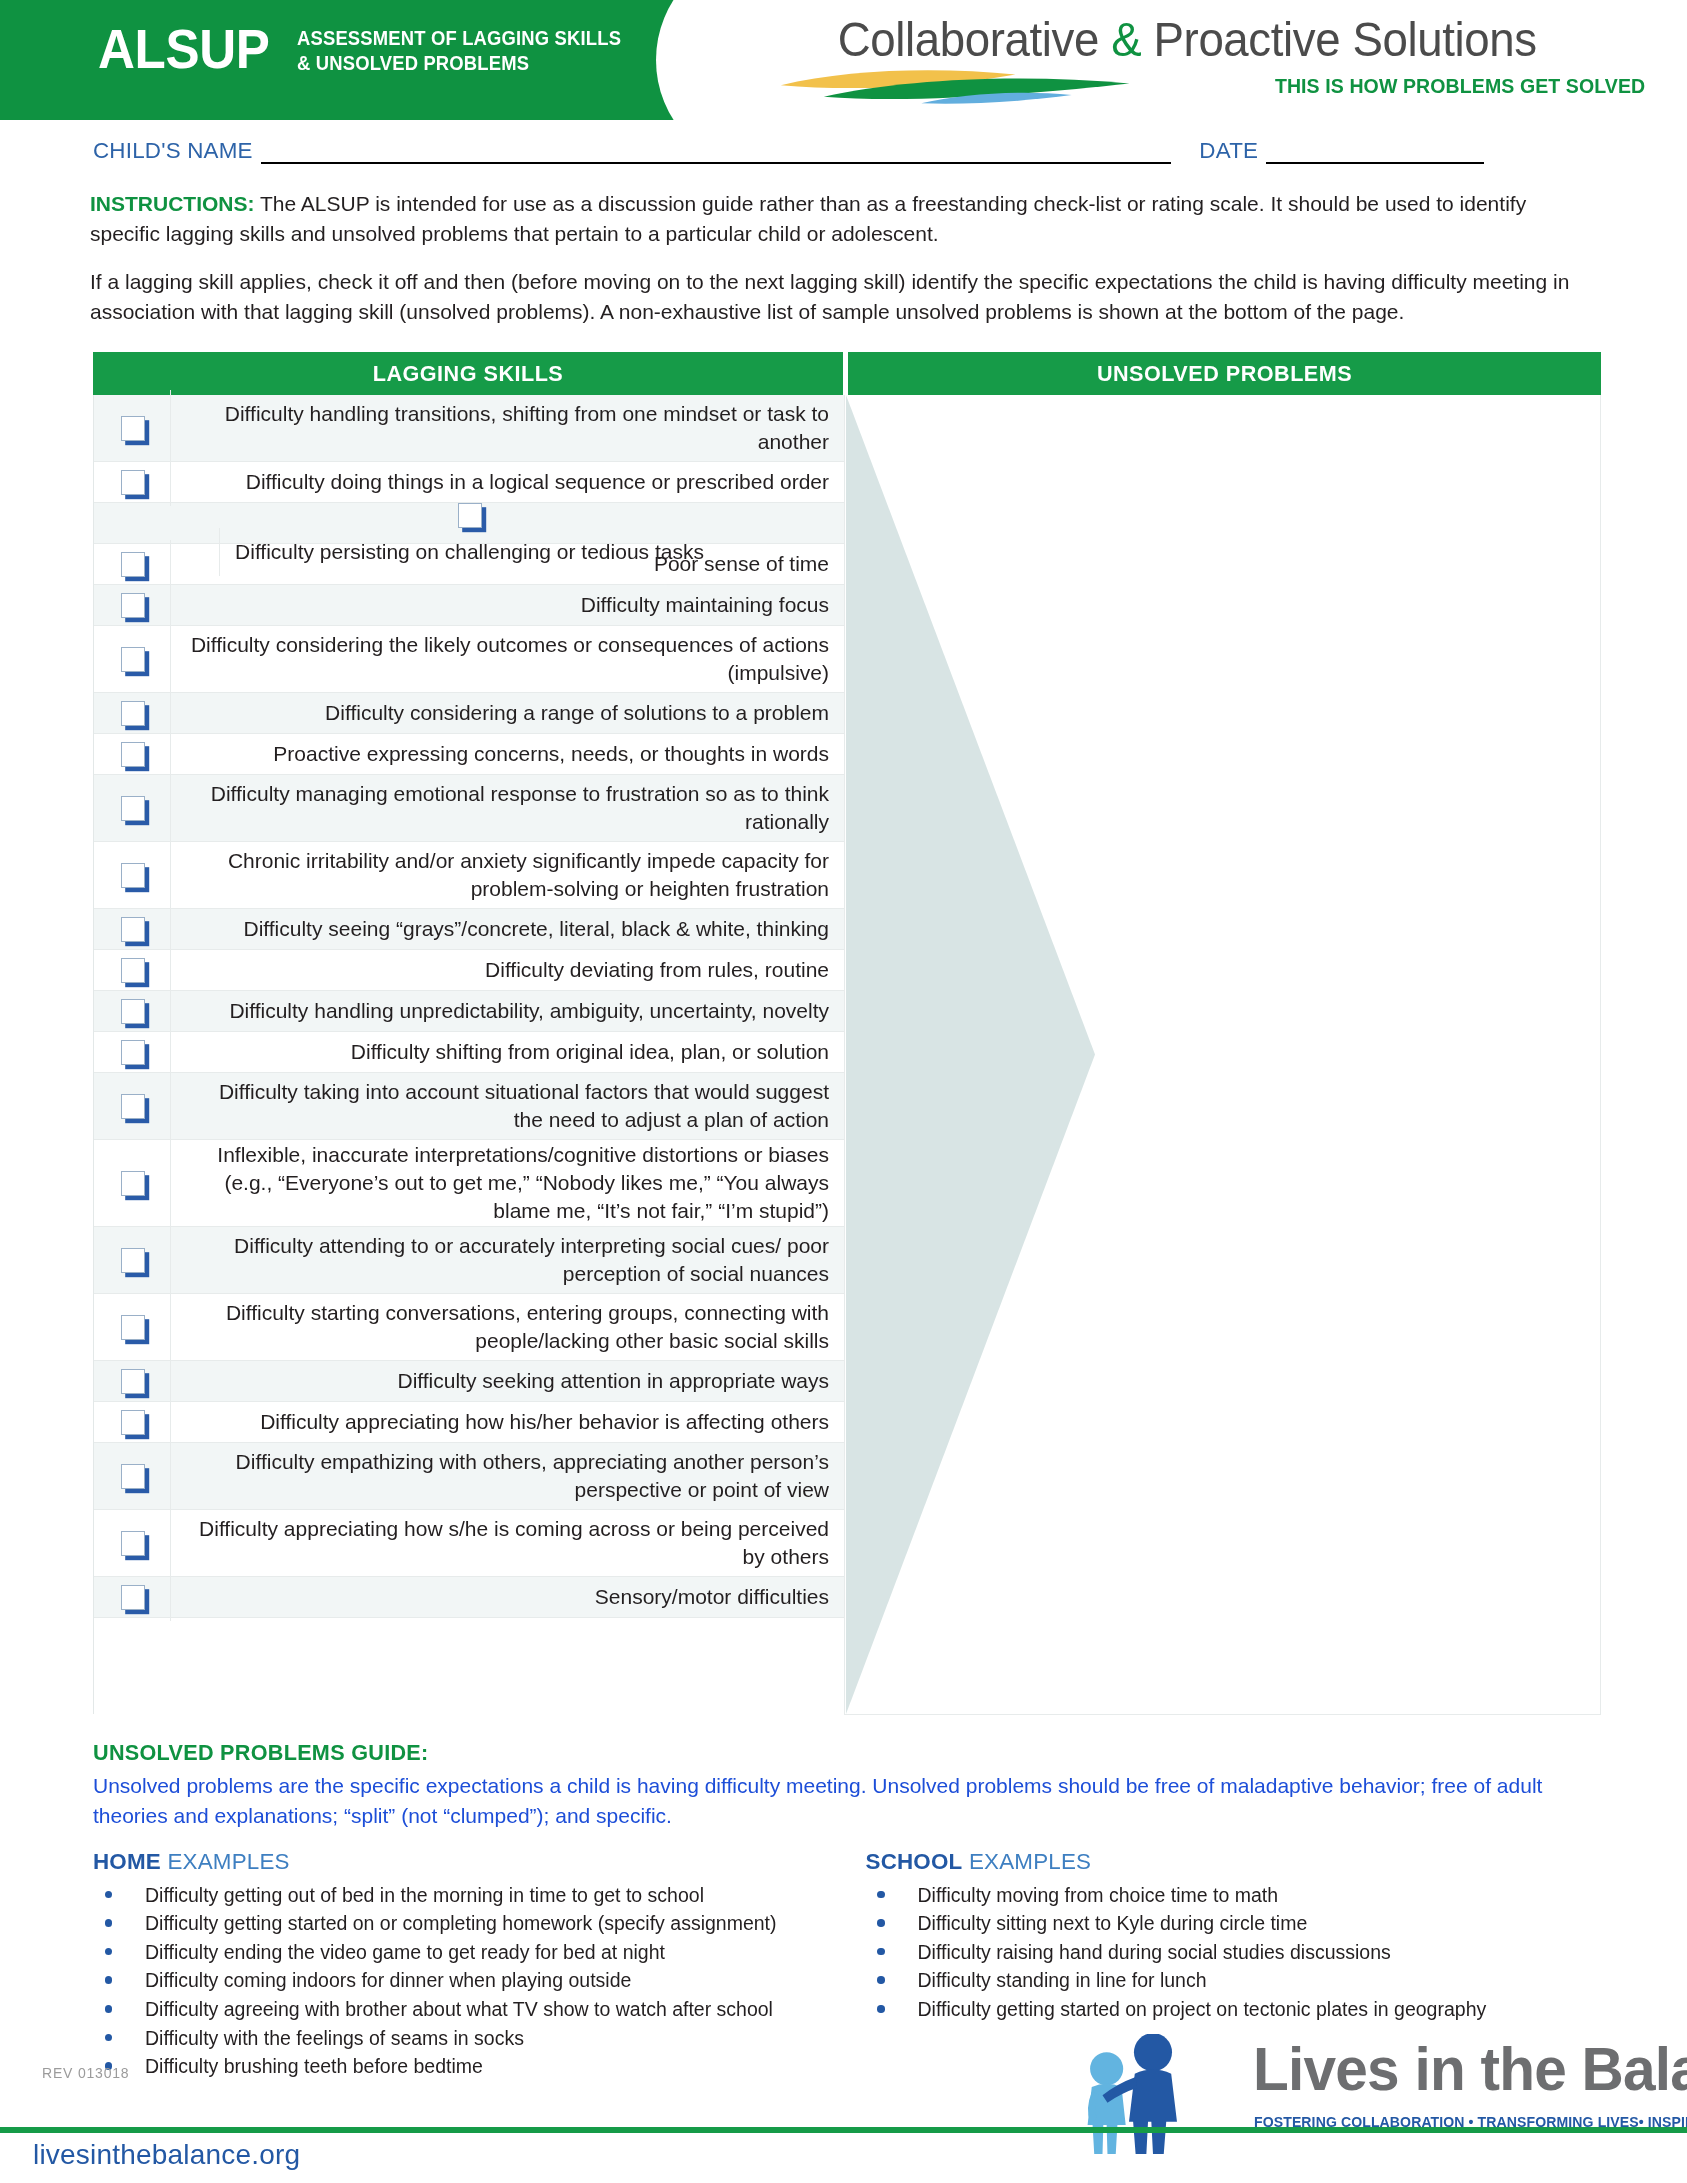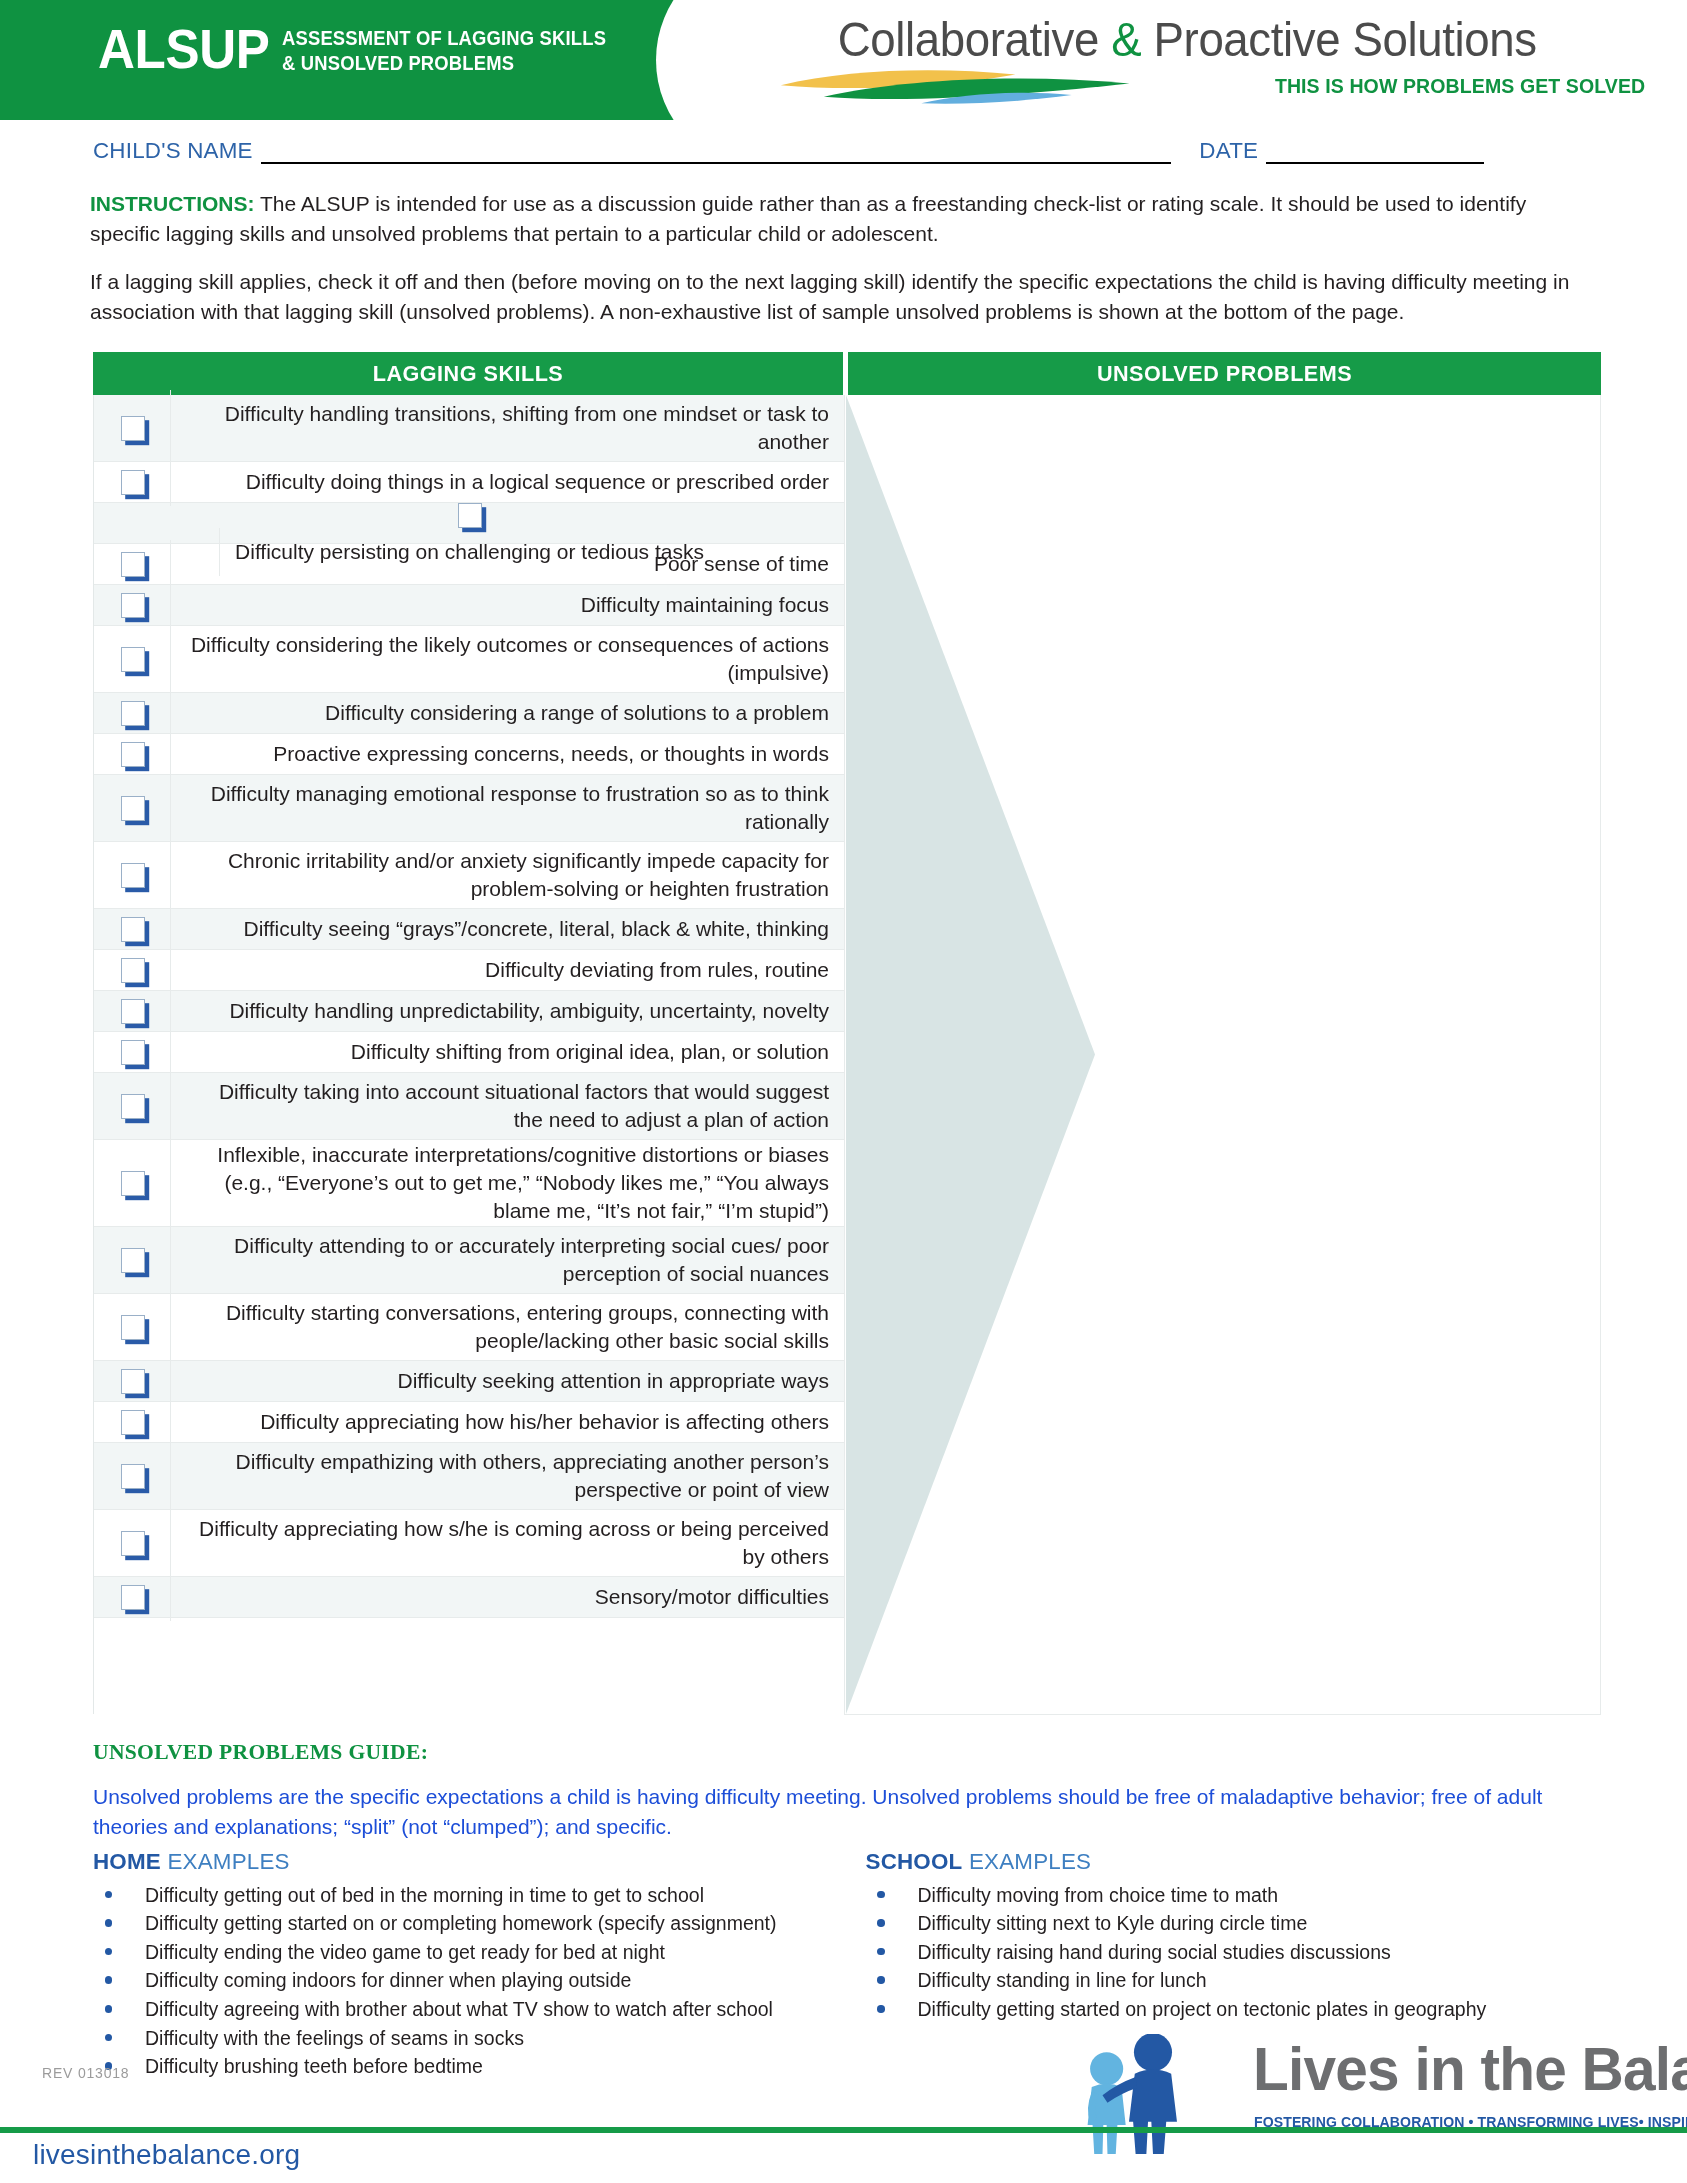--- a/index.html
+++ b/index.html
@@ -18,21 +18,21 @@
     position:absolute;left:0;top:0;width:748px;height:120px;
     background:#0f9241;
   }
   .header-green-curve{
     position:absolute;left:656px;top:-50px;width:216px;height:220px;
     background:#ffffff;
     border-radius:50% 0 0 50% / 50% 0 0 50%;
     border-top-left-radius:108px 110px;
     border-bottom-left-radius:108px 110px;
   }
-  .brand-block{position:absolute;left:98px;top:21.6px;display:flex;align-items:center;}
+  .brand-block{position:absolute;left:98px;top:21.6px;display:flex;align-items:center;gap:15px;}
   .brand-alsup{
     font-size:55px;font-weight:700;color:#ffffff;letter-spacing:-0.4px;
     font-family:"Liberation Sans", sans-serif;line-height:1;
     transform:scaleX(0.93);transform-origin:left center;
   }
   .brand-sub{
     font-size:20px;font-weight:700;color:#ffffff;line-height:1.22;
     letter-spacing:0.2px;padding-top:3.3px;
     transform:scaleX(0.92);transform-origin:left center;
   }
@@ -100,21 +100,21 @@
   }
   .skilltext{
     font-size:21px;color:#231f20;line-height:1.33;
     padding:10px 15px 10px 0px;
     border-left:0.8px solid #e7ebeb;
     padding-left:15px;flex:1;
   }
 
   
   .guide{position:absolute;left:93px;top:1740px;width:1508px;}
-  .guide-title{font-size:21.6px;font-weight:700;color:#0f9241;letter-spacing:0.3px;margin-bottom:17px;font-family:Liberation Serif, serif;}
+  .guide-title{font-size:21.6px;font-weight:700;color:#0f9241;letter-spacing:0.3px;margin-bottom:5px;}
   .guide-body{font-size:21px;color:#1d4ed8;line-height:1.42;}
 
   .examples{position:absolute;left:93px;top:1849px;width:1545px;display:flex;}
   .ex-col{width:773px;}
   .ex-head{font-size:22.4px;color:#3e7fc1;margin-bottom:6.6px;letter-spacing:0.2px;}
   .ex-head b{color:#2358a4;font-weight:700;}
   .ex-list{list-style:none;margin:0;padding:0;}
   .ex-list li{
     position:relative;font-size:19.5px;color:#231f20;
     line-height:1.38;padding-left:52px;margin-bottom:1.7px;white-space:nowrap;

